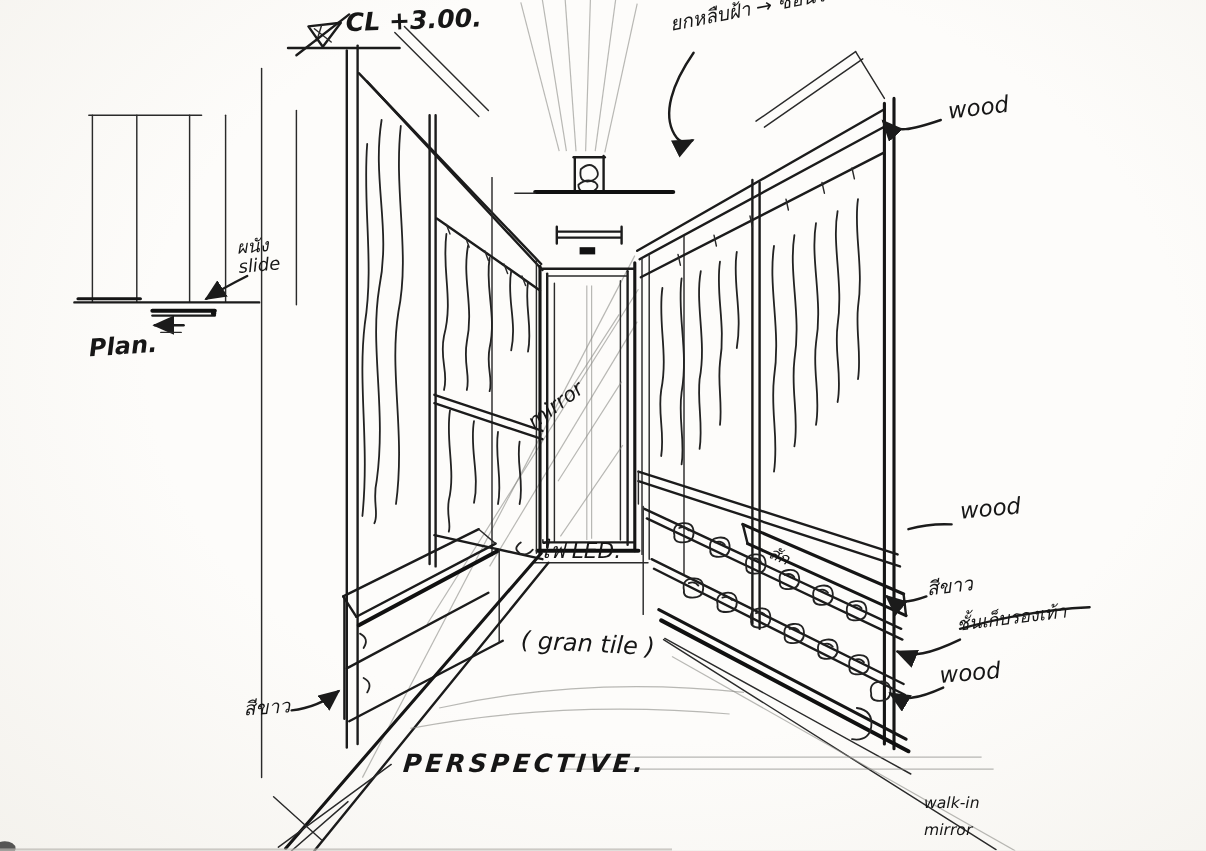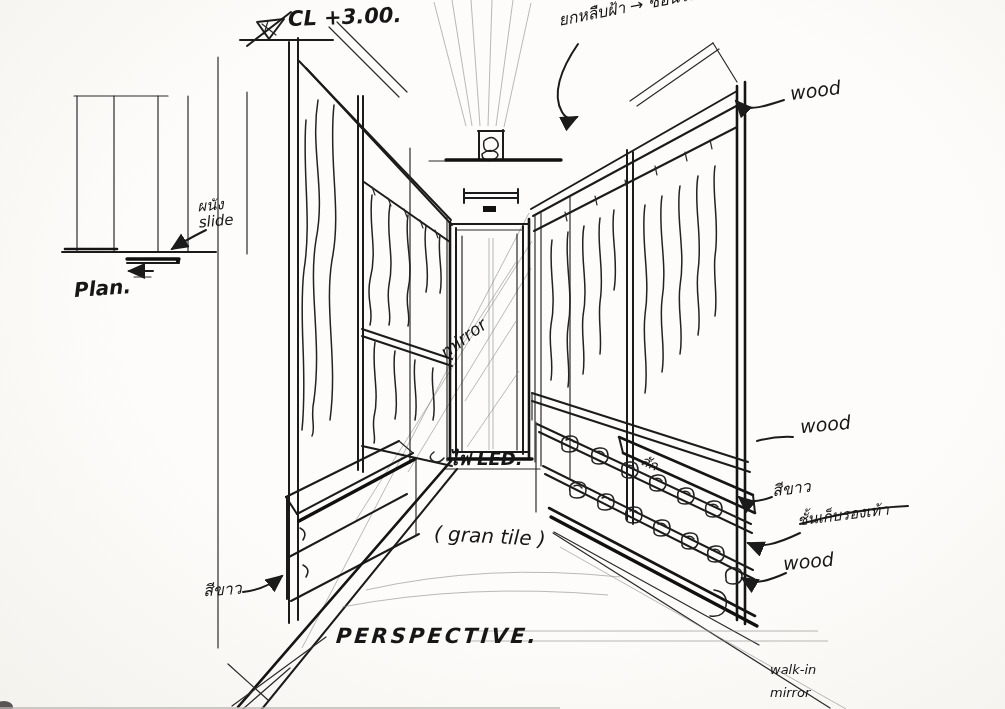--- a/index.html
+++ b/index.html
@@ -17,21 +17,21 @@
   .scrib{stroke:#222;stroke-width:1.5;fill:none;stroke-linecap:round;stroke-linejoin:round;}
   .lead{stroke:#1b1b1b;stroke-width:2;fill:none;stroke-linecap:round;}
   .lbl{position:absolute;color:#161616;font-style:italic;white-space:nowrap;}
   .hand{font-family:"DejaVu Sans",sans-serif;}
   #lbl-level{left:288px;top:5px;font-size:21px;font-weight:bold;transform:rotate(-2deg);}
   #lbl-ceiling{left:556px;top:8px;font-size:16px;transform:rotate(-11deg);transform-origin:left top;}
   #lbl-wood-top{left:790px;top:79px;font-size:19px;transform:rotate(-7deg);}
   #lbl-plan{left:74px;top:276px;font-size:20px;font-weight:bold;transform:rotate(-4deg);}
   #lbl-slide{left:198px;top:197px;font-size:15px;line-height:16px;transform:rotate(-5deg);}
   #lbl-mirror{left:437px;top:328px;font-size:17px;transform:rotate(-37deg);}
-  #lbl-led{left:449px;top:444px;font-size:18px;font-weight:bold;}
+  #lbl-led{left:449px;top:444px;font-size:18px;}
   #lbl-floor{left:434px;top:524px;font-size:20px;transform:rotate(3deg);}
   #lbl-bench{left:641px;top:452px;font-size:14px;transform:rotate(24deg);}
   #lbl-wood-right{left:800px;top:413px;font-size:19px;transform:rotate(-5deg);}
   #lbl-white-right{left:772px;top:476px;font-size:16px;transform:rotate(-7deg);}
   #lbl-shoes{left:797px;top:503px;font-size:15px;transform:rotate(-7deg);}
   #lbl-wood-lower{left:783px;top:550px;font-size:19px;transform:rotate(-5deg);}
   #lbl-white-left{left:203px;top:577px;font-size:16px;transform:rotate(-4deg);}
   #lbl-perspective{left:336px;top:624px;font-size:21px;font-weight:bold;letter-spacing:3px;transform:skewX(-5deg);}
   #sig{left:770px;top:618px;font-size:13px;line-height:23px;font-style:italic;margin-top:40px;}
 </style>

